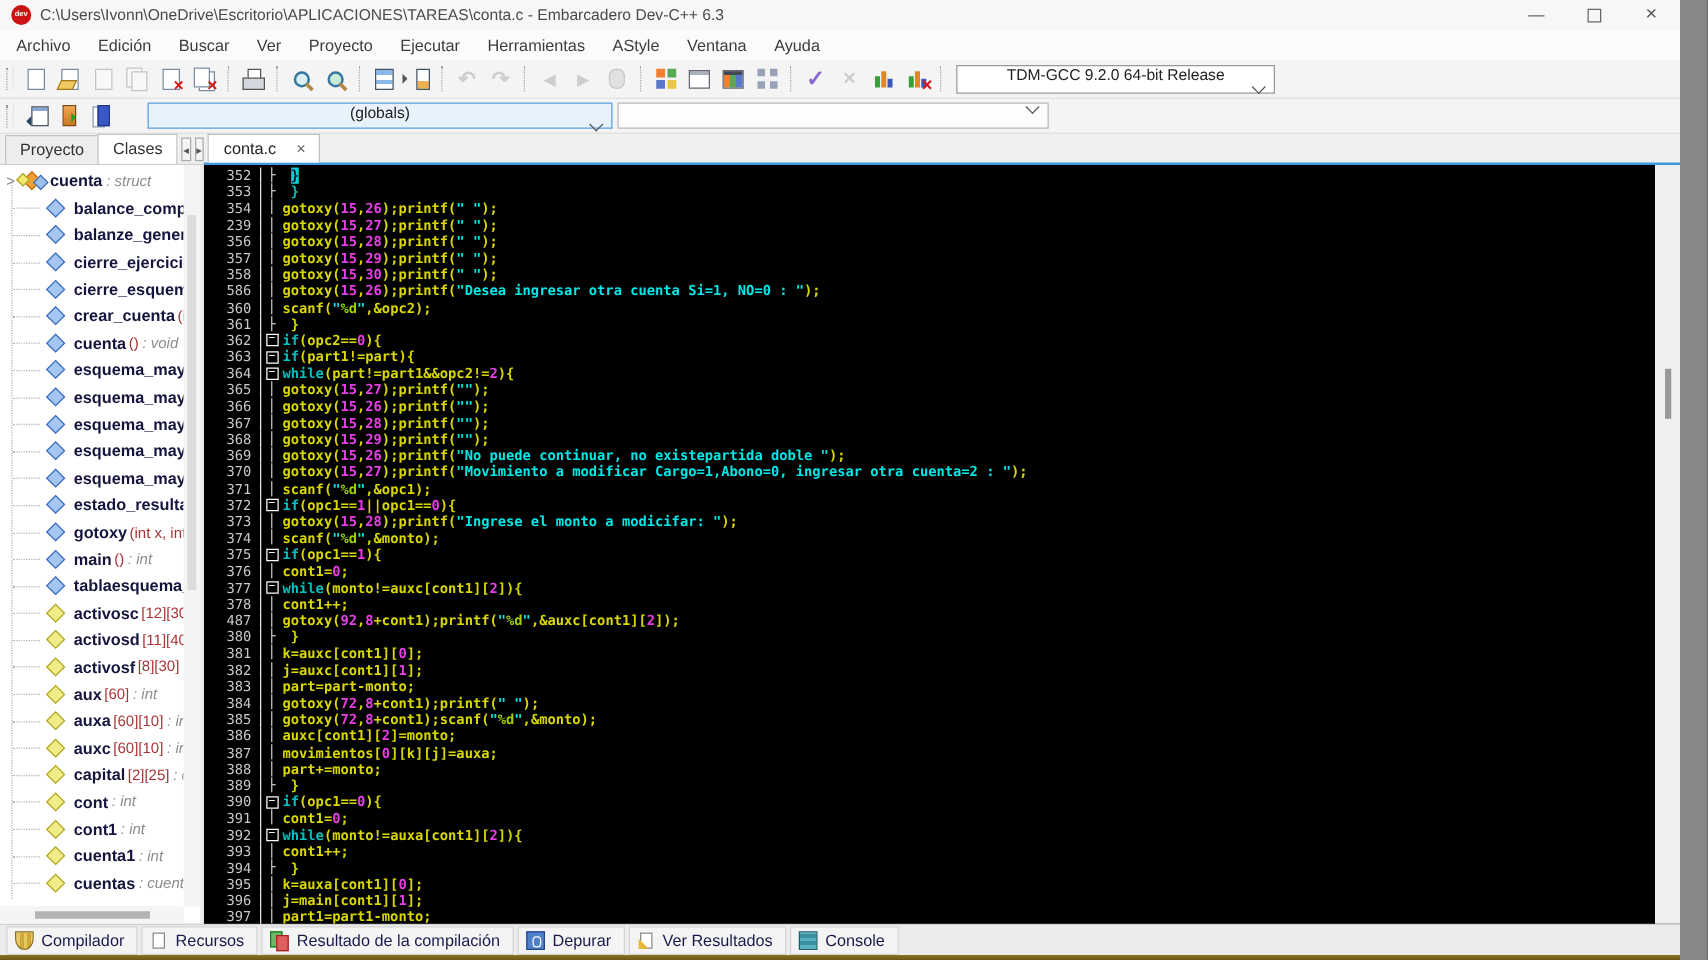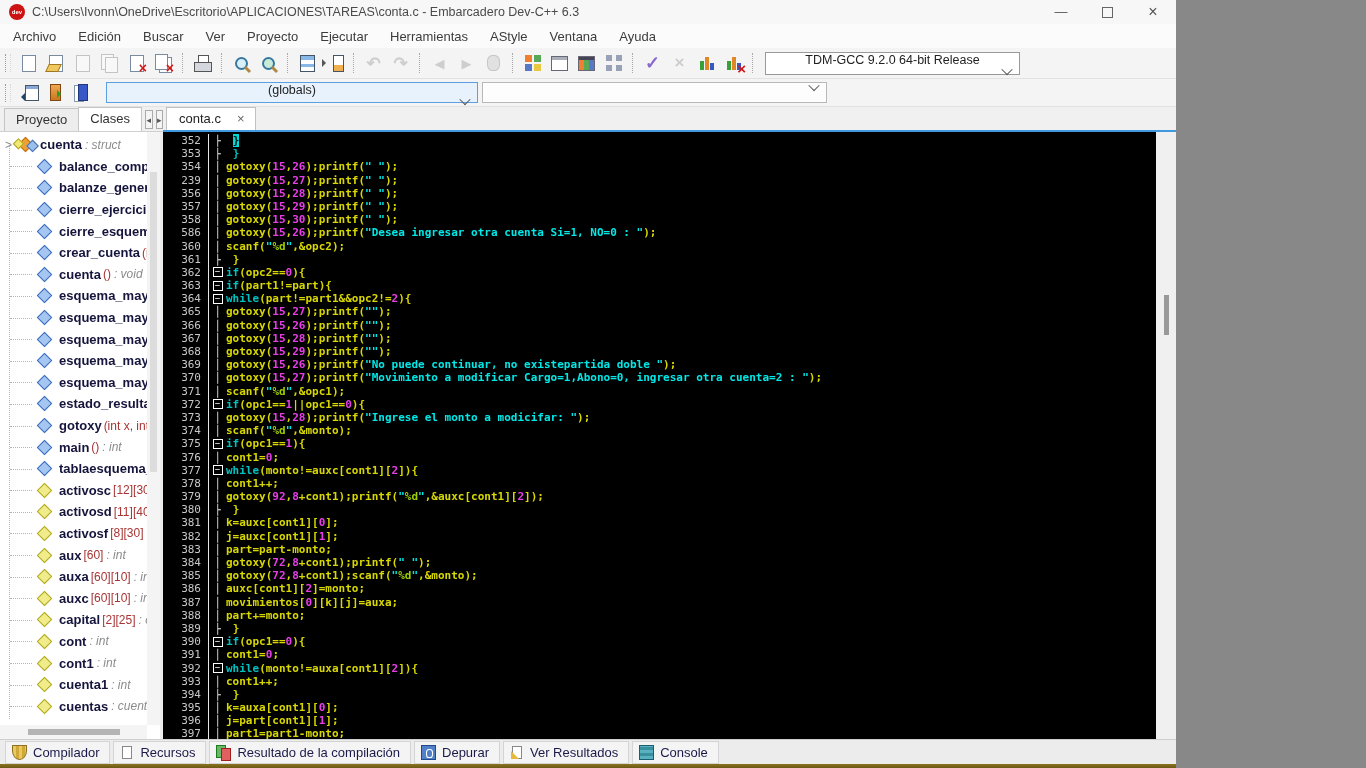--- a/index.html
+++ b/index.html
@@ -1,16 +1,16 @@
 <!DOCTYPE html>
 <html><head>
 <meta charset="utf-8">
 <style>
   html,body{margin:0;padding:0;background:#888;}
-  #app{width:1176px;height:768px;position:relative;overflow:hidden;background:#737373;
+  #app{width:1344px;height:768px;position:relative;overflow:hidden;background:#737373;
        font-family:"Liberation Sans",sans-serif;-webkit-font-smoothing:antialiased;}
   
   .titlebar{height:24px;background:#f7f7f7;display:flex;align-items:center;}
   .appicon{width:16px;height:16px;border-radius:50%;background:#cc1212;margin:0 7px 0 9px;
            display:flex;align-items:center;justify-content:center;flex:none;}
   .appicon span{color:#fff;font-size:6px;font-weight:bold;}
   .title{font-size:12.5px;color:#4a4a4a;white-space:nowrap;}
   .wctrls{margin-left:auto;display:flex;height:100%;}
   .wbtn{width:46px;height:100%;display:flex;align-items:center;justify-content:center;color:#555;}
   .glyph-min{font-size:13px;line-height:10px;}
@@ -64,21 +64,21 @@
   .i-winback::before{content:"";width:12px;height:14px;border:1px solid #445566;background:linear-gradient(#88a8d8 3px,#fff 3px);display:block;margin-left:6px;}
   .i-winback::after{content:"";position:absolute;left:2px;bottom:4px;border:4px solid transparent;border-right-color:#224466;}
   .i-door::before{content:"";width:9px;height:15px;background:linear-gradient(#f0a850,#c87820);border:1px solid #804810;display:block;}
   .i-door::after{content:"";position:absolute;right:4px;top:9px;border:4px solid transparent;border-left-color:#28a028;}
   .i-bluebar::before{content:"";width:8px;height:15px;background:#3858c8;border:1px solid #203880;display:block;box-shadow:-4px 1px 0 -1px #fff,-4px 1px 0 0 #8899aa;}
   
   .combo{height:21px;border:1px solid #b0b0b0;background:#fff;display:flex;align-items:center;
          font-size:12.5px;color:#222;padding:0 8px;box-sizing:border-box;flex-direction:column;}
   .chev{width:7px;height:7px;border-right:1.5px solid #555;border-bottom:1.5px solid #555;transform:rotate(45deg) translate(-1px,-1px);margin-left:auto;flex:none;}
   .combo.compiler{width:255px;margin-left:6px;height:23px;border-color:#999;}
-  .combo.globals{width:372px;background:#e7f2fc;border-color:#5a9fe0;margin-left:10px;}
+  .combo.globals{width:372px;background:#e7f2fc;border-color:#5a9fe0;margin-left:22px;}
   .combo.member{width:345px;margin-left:4px;border-color:#b8b8b8;background:#fdfdfd;}
   
   .tabsrow{height:25px;display:flex;background:#f0f0f0;}
   .side-tabs{width:163px;display:flex;align-items:flex-end;flex:none;border-bottom:1px solid #d0d0d0;box-sizing:border-box;}
   .stab{font-size:13px;color:#333;padding:3px 11px 4px;border:1px solid #c4c4c4;border-bottom:none;background:#ededed;margin-left:-1px;}
   .stab.active{background:#fff;height:16px;}
   .stab:first-child{margin-left:4px;}
   .navarrow{width:17px;height:17px;border:1px solid #aaa;background:#f4f4f4;color:#555;font-size:9px;
             display:flex;align-items:center;justify-content:center;margin-left:3px;margin-bottom:2px;}
   .edit-tabs{flex:1;display:flex;align-items:flex-end;border-bottom:2px solid #3f99df;box-sizing:border-box;padding-left:3px;}
@@ -590,21 +590,21 @@
               <span class="fbox">−</span>
             </span>
             <span class="code"><span class="tk-k">while</span><span class="tk-i">(monto!=auxc[cont1][</span><span class="tk-n">2</span><span class="tk-i">]){</span></span>
           </div>
           <div class="cl">
             <span class="ln">378</span>
             <span class="fold">│</span>
             <span class="code"><span class="tk-i">cont1++;</span></span>
           </div>
           <div class="cl">
-            <span class="ln">379</span>
+            <span class="ln">487</span>
             <span class="fold">│</span>
             <span class="code"><span class="tk-i">gotoxy(</span><span class="tk-n">92</span><span class="tk-i">,</span><span class="tk-n">8</span><span class="tk-i">+cont1);printf(</span><span class="tk-s">"</span><span class="tk-f">%d</span><span class="tk-s">"</span><span class="tk-i">,&amp;auxc[cont1][</span><span class="tk-n">2</span><span class="tk-i">]);</span></span>
           </div>
           <div class="cl">
             <span class="ln">380</span>
             <span class="fold">├</span>
             <span class="code"><span class="tk-i"> </span><span class="tk-i">}</span></span>
           </div>
           <div class="cl">
             <span class="ln">381</span>
@@ -681,21 +681,21 @@
             <span class="code"><span class="tk-i"> </span><span class="tk-i">}</span></span>
           </div>
           <div class="cl">
             <span class="ln">395</span>
             <span class="fold">│</span>
             <span class="code"><span class="tk-i">k=auxa[cont1][</span><span class="tk-n">0</span><span class="tk-i">];</span></span>
           </div>
           <div class="cl">
             <span class="ln">396</span>
             <span class="fold">│</span>
-            <span class="code"><span class="tk-i">j=part[cont1][</span><span class="tk-n">1</span><span class="tk-i">];</span></span>
+            <span class="code"><span class="tk-i">j=main[cont1][</span><span class="tk-n">1</span><span class="tk-i">];</span></span>
           </div>
           <div class="cl">
             <span class="ln">397</span>
             <span class="fold">│</span>
             <span class="code"><span class="tk-i">part1=part1-monto;</span></span>
           </div>
         </div>
       <div class="escroll">
           <div class="ethumb"></div>
         </div>

